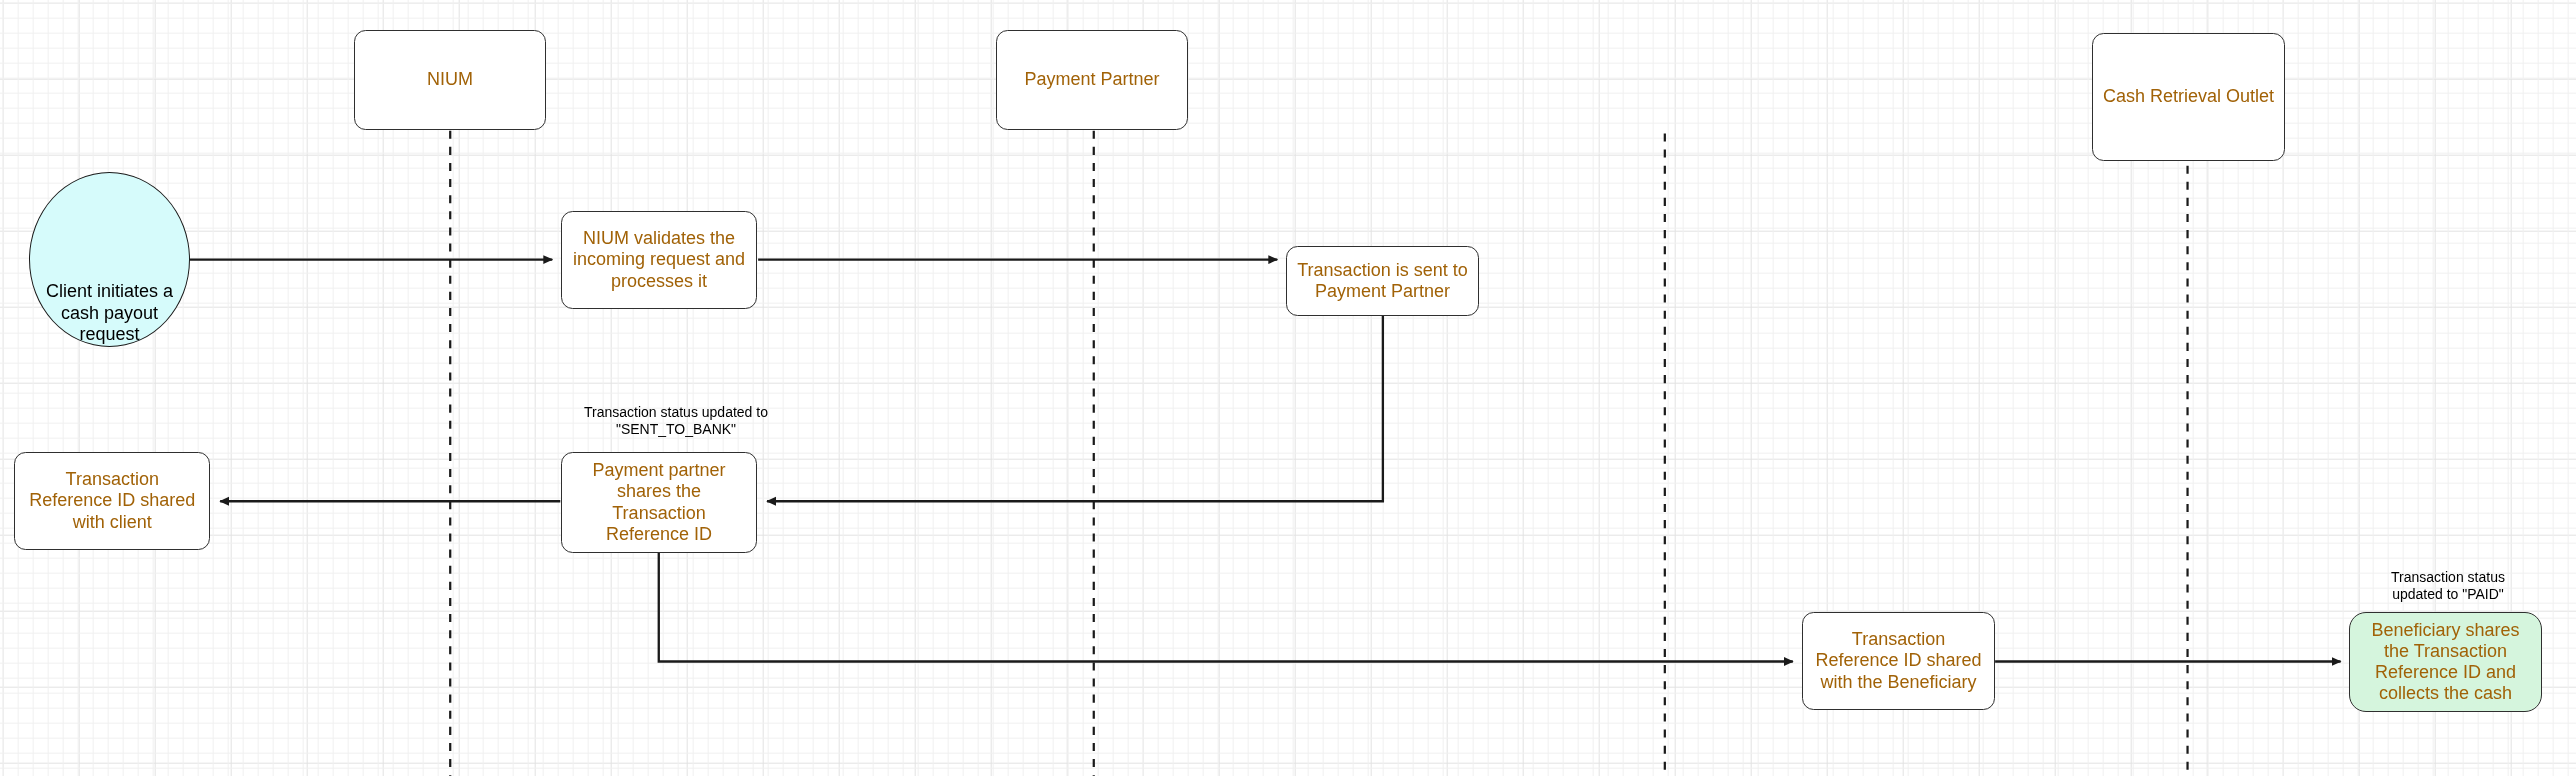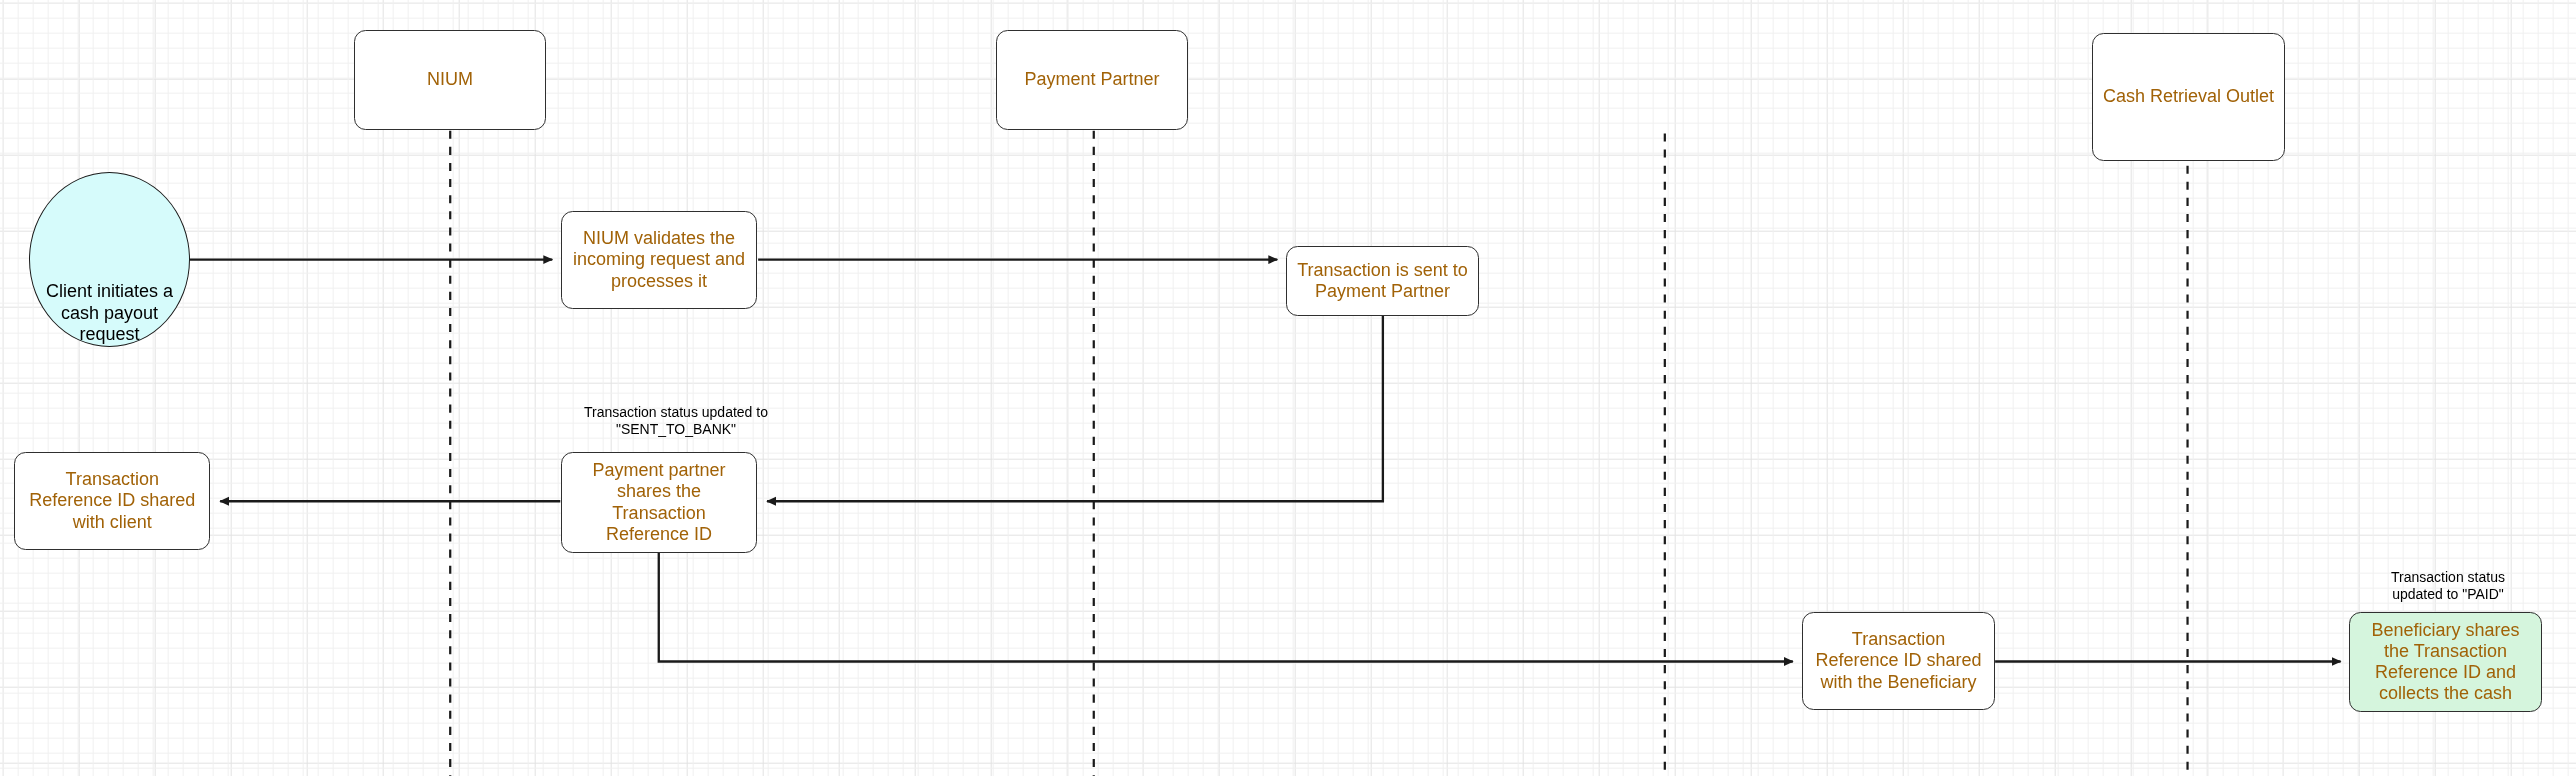--- a/index.html
+++ b/index.html
@@ -168,21 +168,21 @@
     <span>Transaction status
 updated to "PAID"</span>
   </div>
 
   <div class="node proc" style="left:1802px; top:612px; width:193px; height:98px;">
     <span>Transaction
 Reference ID shared
 with the Beneficiary</span>
   </div>
 
-  <div class="node proc green" style="left:2349px; top:612px; width:193px; height:100px;">
+  <div class="node proc green" style="left:2349px; top:612px; width:193px; height:100px;border-radius:17px;">
     <span>Beneficiary shares
 the Transaction
 Reference ID and
 collects the cash</span>
   </div>
 
 </div>
 
 
 </body></html>

